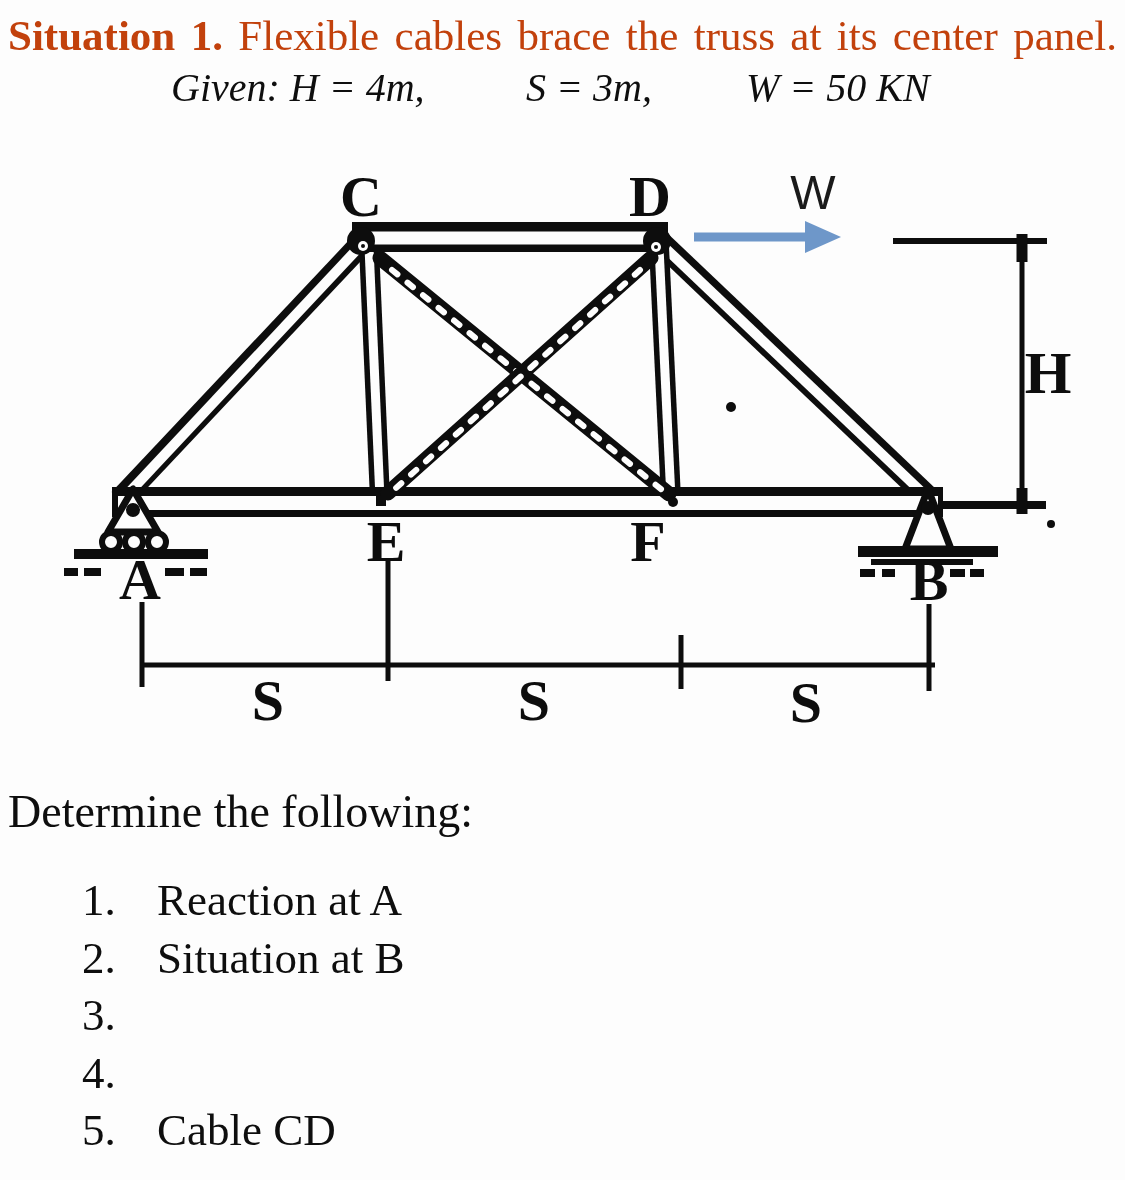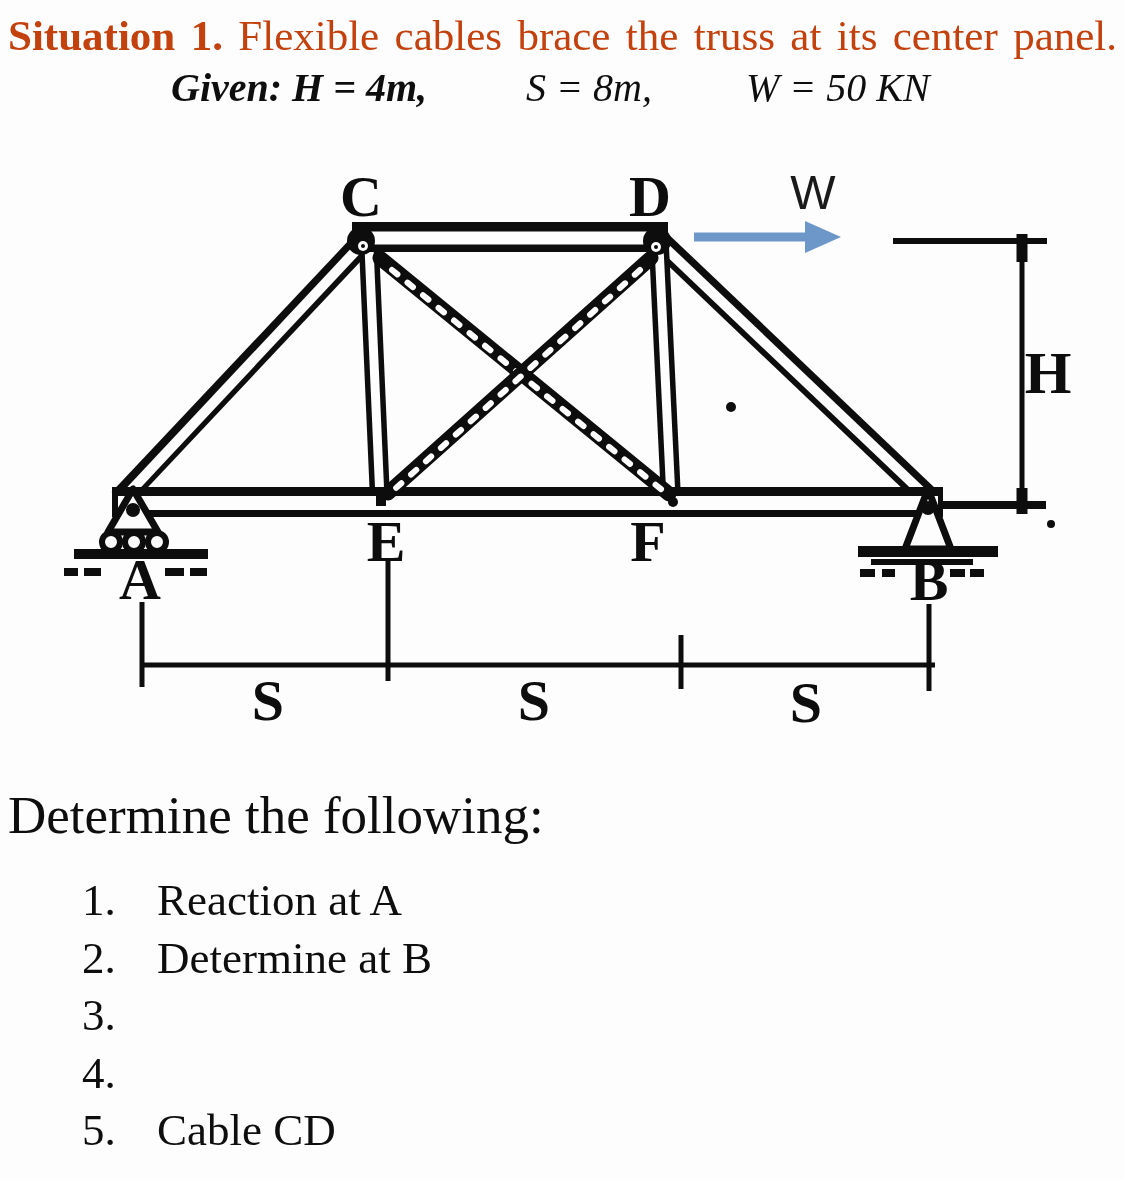--- a/index.html
+++ b/index.html
@@ -7,43 +7,43 @@
     position:relative;width:1125px;height:1180px;background:#fdfdfd;
     font-family:"Liberation Serif",serif;color:#121212;overflow:hidden;
   }
   .title{
     position:absolute;left:8px;top:12px;width:1109px;margin:0;
     font-size:43px;line-height:1.1;
     text-align:justify;text-align-last:justify;color:#c2410c;
   }
   .title .b{font-weight:700;}
   .given span.gv{position:absolute;top:64px;font-style:italic;font-size:40px;color:#0e0e0e;white-space:nowrap;}
-  .gv1{left:171px;font-weight:bold;} .gv2{left:526px;} .gv3{left:746px;text-align:right;}
+  .gv1{left:171px;} .gv2{left:526px;} .gv3{left:746px;text-align:right;}
   .diagram{position:absolute;left:0;top:140px;}
-  .determine{position:absolute;left:8px;top:785px;margin:0;font-size:53px;color:#0e0e0e;}
+  .determine{position:absolute;left:8px;top:785px;margin:0;font-size:46px;color:#0e0e0e;}
   .tasks{position:absolute;left:82px;top:872px;}
   .task-row{display:flex;line-height:57.6px;font-size:45px;color:#0e0e0e;}
   .task-num{width:75px;}
   .task-text{white-space:nowrap;}
   svg .ink{stroke:#0d0d0d;}
   svg .paper{stroke:#fdfdfd;}
   svg text.nlbl{font-family:"Liberation Serif",serif;font-weight:700;font-size:58px;fill:#0d0d0d;text-anchor:middle;}
   svg text.hlbl{font-family:"Liberation Serif",serif;font-weight:700;font-size:60px;fill:#0d0d0d;text-anchor:middle;}
   svg text.wlbl{font-family:"Liberation Sans",sans-serif;font-size:48px;fill:#1a1a1a;text-anchor:middle;}
 </style>
 </head>
 <body>
 
 <div class="page">
 
   <p class="title"><span class="b">Situation 1.</span> <span>Flexible cables brace the truss at its center panel.</span></p>
 
   <div class="given">
     <span class="gv gv1"><span>Given:</span>&nbsp;<span>H = 4m,</span></span>
-    <span class="gv gv2">S = 8m,</span>
+    <span class="gv gv2">S = 3m,</span>
     <span class="gv gv3">W = 50 KN</span>
   </div>
 
   <svg class="diagram" width="1125" height="620" viewBox="0 140 1125 620">
 
     <g>
       <line class="ink" x1="120" y1="500" x2="364" y2="241" stroke-width="23"></line>
       <line class="paper" x1="124" y1="498" x2="362" y2="244" stroke-width="10"></line>
     </g>
 
@@ -158,21 +158,21 @@
 
   <p class="determine">Determine the following:</p>
 
   <div class="tasks">
     <div class="task-row">
       <span class="task-num">1.</span>
       <span class="task-text">Reaction at A</span>
     </div>
     <div class="task-row">
       <span class="task-num">2.</span>
-      <span class="task-text">Determine at B</span>
+      <span class="task-text">Situation at B</span>
     </div>
     <div class="task-row">
       <span class="task-num">3.</span>
     </div>
     <div class="task-row">
       <span class="task-num">4.</span>
     </div>
     <div class="task-row">
       <span class="task-num">5.</span>
       <span class="task-text">Cable CD</span>

